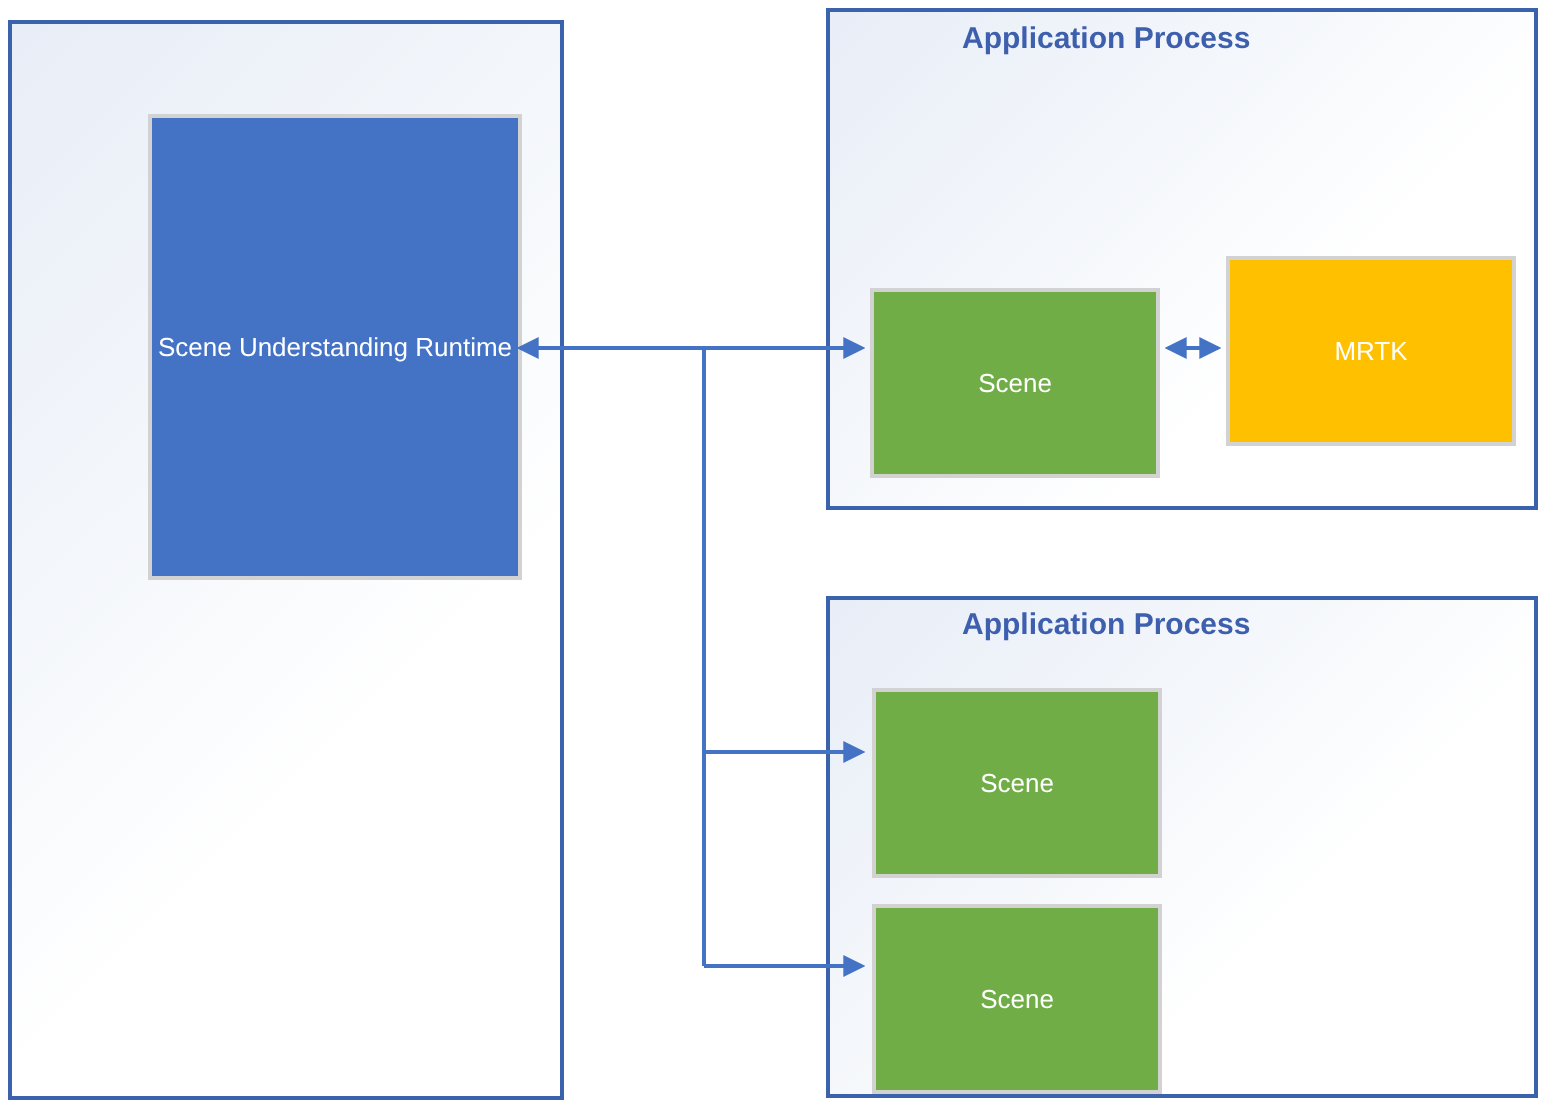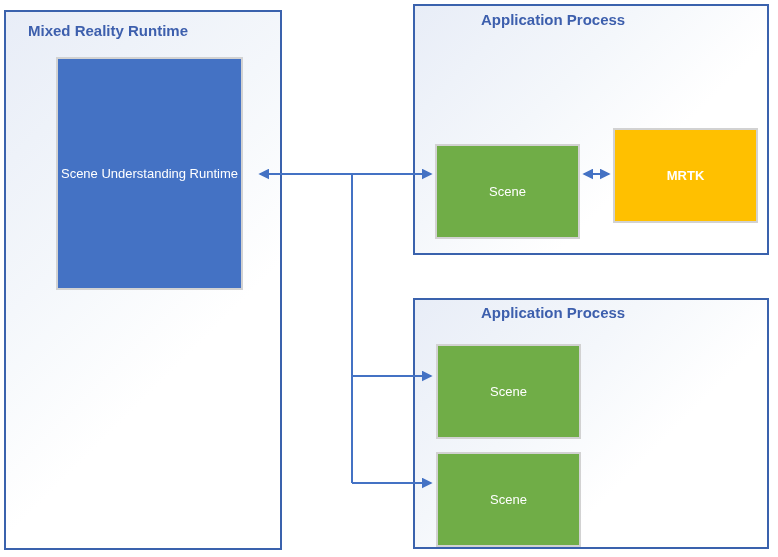--- a/index.html
+++ b/index.html
@@ -34,25 +34,25 @@
     display: flex;
     align-items: center;
     justify-content: center;
     text-align: center;
     color: #ffffff;
     font-size: 13px;
     border: 2px solid #d2d2d2;
   }
   .node-blue   { background: #4472c4; }
   .node-green  { background: #70ad47; margin-top: 16px; }
-  .node-orange { background: #ffc000; font-weight: bold; }
+  .node-orange { background: #ffc000; }
 
   #mrr-container   { left: 4px;   top: 10px;  width: 278px; height: 540px; }
   #mrr-title       { left: 22px;  top: 10px; }
-  #sur-box         { left: 50px;  top: 45px;  width: 187px; height: 233px; }
+  #sur-box         { left: 68px;  top: 45px;  width: 187px; height: 233px; }
 
   #app-top-container { left: 413px; top: 4px;   width: 356px; height: 251px; }
   #app-top-title     { left: 66px;  top: 5px; }
   #scene-top-box     { left: 20px;  top: 122px; width: 145px; height: 95px; }
   #mrtk-box          { left: 198px; top: 122px; width: 145px; height: 95px; }
 
   #app-bottom-container { left: 413px; top: 298px; width: 356px; height: 251px; }
   #app-bottom-title     { left: 66px;  top: 4px; }
   #scene-1-box          { left: 21px;  top: 28px;  width: 145px; height: 95px; }
   #scene-2-box          { left: 21px;  top: 136px; width: 145px; height: 95px; }
@@ -68,21 +68,20 @@
     stroke-width: 2;
     fill: none;
   }
 </style>
 </head>
 <body>
 
 <div class="canvas">
 
   <div class="container" id="mrr-container">
-    <div class="container-title" id="mrr-title">Mixed Reality Runtime</div>
     <div class="node node-blue" id="sur-box">
       <span>Scene Understanding Runtime</span>
     </div>
   </div>
 
   <div class="container" id="app-top-container">
     <div class="container-title" id="app-top-title">Application Process</div>
     <div class="node node-green" id="scene-top-box">
       <span>Scene</span>
     </div>

